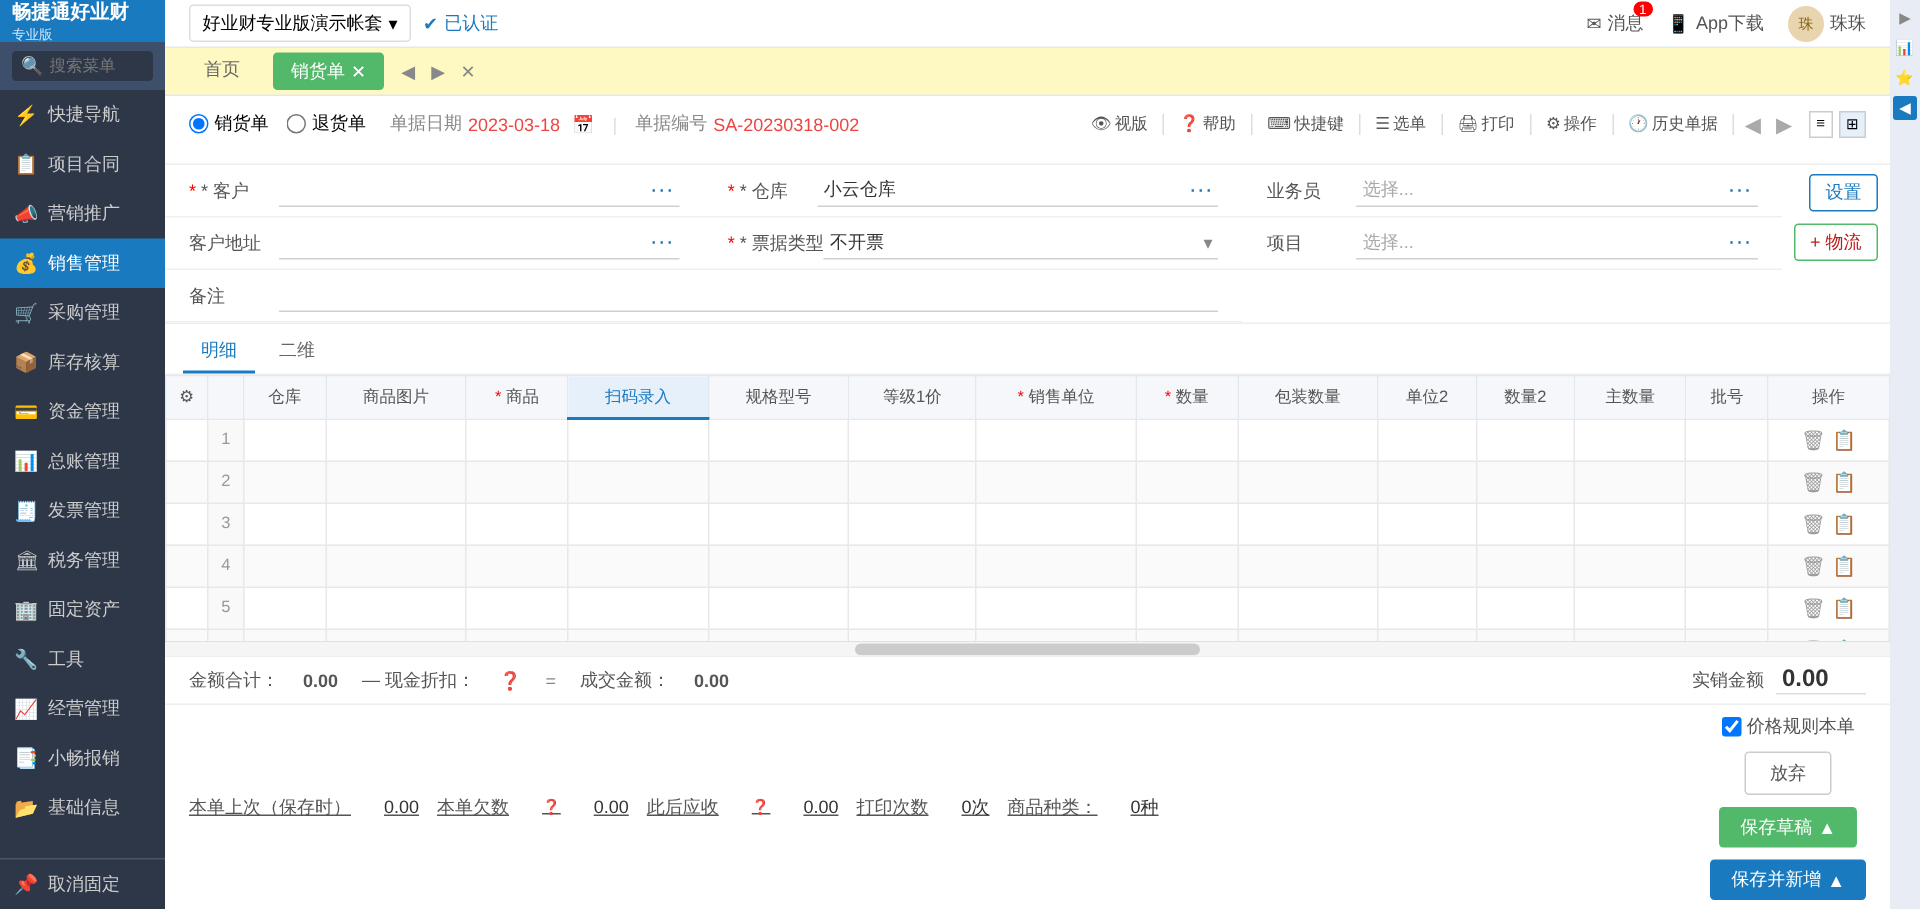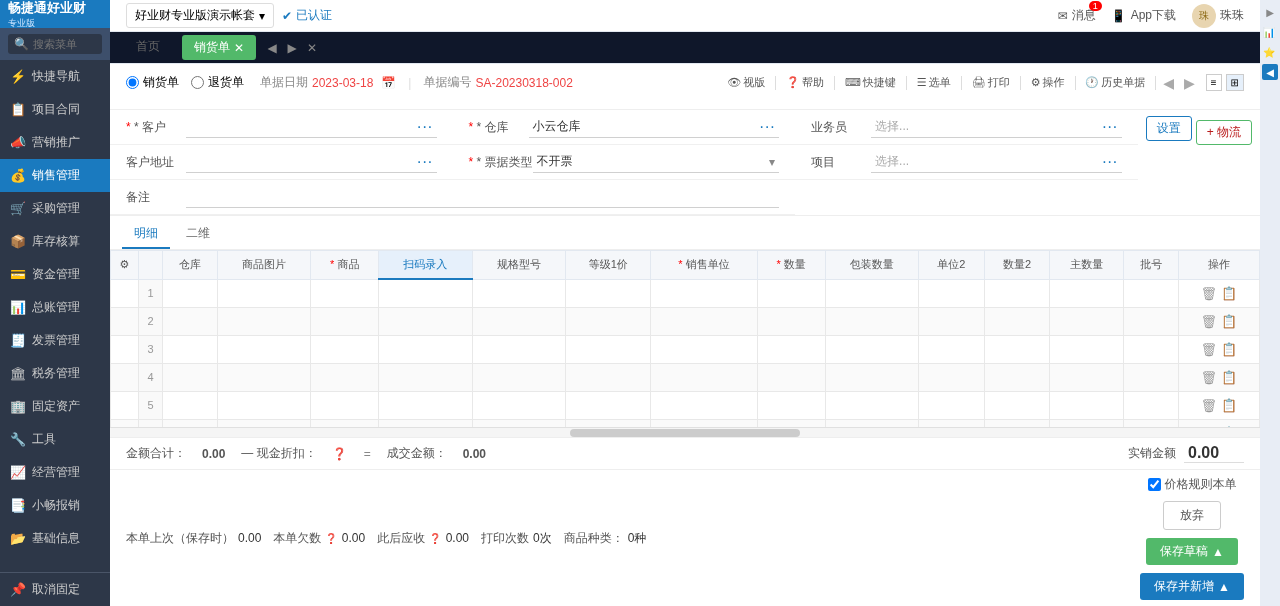--- a/index.html
+++ b/index.html
@@ -25,21 +25,21 @@
     .topbar { background: white; height: 32px; display: flex; align-items: center; justify-content: space-between; padding: 0 16px; border-bottom: 1px solid #e2e8f0; flex-shrink: 0; }
     .topbar-left { display: flex; align-items: center; gap: 8px; }
     .topbar-selector { display: flex; align-items: center; gap: 4px; border: 1px solid #ddd; border-radius: 3px; padding: 3px 8px; font-size: 12px; cursor: pointer; }
     .topbar-certified { display: flex; align-items: center; gap: 4px; color: #1a7abf; font-size: 12px; }
     .topbar-right { display: flex; align-items: center; gap: 16px; }
     .topbar-right-item { display: flex; align-items: center; gap: 4px; font-size: 12px; color: #555; cursor: pointer; position: relative; }
     .badge { background: red; color: white; border-radius: 10px; font-size: 9px; padding: 0 4px; position: absolute; top: -6px; right: -6px; }
     .avatar { width: 24px; height: 24px; border-radius: 50%; background: #e8d5b0; display: flex; align-items: center; justify-content: center; font-size: 10px; color: #8b6914; }
 
     
-    .tabbar { background: #0f172a; height: 32px; display: flex; align-items: center; padding: 0 12px; border-bottom: 1px solid #e2e8f0; flex-shrink: 0; }
+    .tabbar { background: #fef9c3; height: 32px; display: flex; align-items: center; padding: 0 12px; border-bottom: 1px solid #e2e8f0; flex-shrink: 0; }
     .tab-item { padding: 6px 14px; font-size: 12px; cursor: pointer; color: #666; border-bottom: 2px solid transparent; }
     .tab-green { background: #52b96a; color: white; border-radius: 3px; padding: 4px 12px; font-size: 12px; cursor: pointer; display: flex; align-items: center; gap: 4px; margin-left: 8px; }
 
     
     .content { flex: 1; background: white; overflow: hidden; display: flex; flex-direction: column; }
 
     
     .form-header { padding: 8px 16px; border-bottom: 1px solid #eee; flex-shrink: 0; }
     .form-header-row1 { display: flex; align-items: center; gap: 16px; margin-bottom: 8px; }
     .radio-group { display: flex; gap: 12px; align-items: center; }
@@ -53,21 +53,21 @@
     .toolbar-btn { display: flex; align-items: center; gap: 2px; padding: 3px 6px; border: none; background: transparent; cursor: pointer; font-size: 11px; color: #555; }
     .toolbar-divider { width: 1px; height: 14px; background: #ddd; }
     .form-field { display: flex; align-items: center; padding: 6px 16px; border-bottom: 1px solid #f0f0f0; }
     .form-field-label { color: #555; font-size: 12px; min-width: 60px; }
     .form-field-label.required::before { content: '* '; color: red; }
     .form-field-value { flex: 1; border-bottom: 1px solid #d0d0d0; min-height: 22px; display: flex; align-items: center; padding: 1px 4px; font-size: 12px; color: #333; position: relative; }
     .field-dots { color: #1a7abf; margin-left: auto; cursor: pointer; font-size: 16px; line-height: 1; }
     .select-arrow { color: #888; }
     .btn-set { background: white; border: 1px solid #1a7abf; color: #1a7abf; border-radius: 3px; padding: 3px 10px; font-size: 12px; cursor: pointer; }
     .btn-add { background: white; border: 1px solid #52b96a; color: #b91c1c; border-radius: 3px; padding: 3px 10px; font-size: 12px; cursor: pointer; margin-top: 4px; }
-    .form-actions-right { display: flex; flex-direction: row; gap: 4px; padding: 6px 8px; align-items: flex-start; }
+    .form-actions-right { display: flex; flex-direction: column; gap: 4px; padding: 6px 8px; align-items: flex-end; }
 
     
     .detail-tabs { display: flex; gap: 4px; padding: 4px 12px 0; border-bottom: 1px solid #eee; flex-shrink: 0; }
     .detail-tab { padding: 5px 12px; font-size: 12px; cursor: pointer; border-bottom: 2px solid transparent; color: #666; }
     .detail-tab.active { color: #1a7abf; border-bottom: 2px solid #1a7abf; }
 
     
     .table-container { flex: 1; overflow: auto; }
     table { width: 100%; border-collapse: collapse; font-size: 11px; }
     table thead tr { background: #f5f7fa; }
@@ -84,21 +84,21 @@
     .scrollbar-thumb { height: 8px; background: #ccc; border-radius: 4px; margin: 1px 40%; width: 20%; }
 
     
     .bottom-summary { background: white; border-top: 1px solid #eee; padding: 6px 16px; display: flex; align-items: center; gap: 16px; flex-shrink: 0; font-size: 12px; color: #555; }
     .realamount-box { margin-left: auto; display: flex; align-items: center; gap: 8px; }
     .realamount-label { color: #555; }
     .realamount-value { font-size: 16px; font-weight: bold; color: #333; border-bottom: 1px solid #ddd; padding: 0 4px; min-width: 60px; }
 
     
     .footer-bar { background: white; border-top: 1px solid #eee; padding: 6px 16px; display: flex; align-items: center; gap: 12px; flex-shrink: 0; font-size: 12px; color: #555; }
-    .footer-item { display: flex; align-items: center; gap: 4px; }
+    .footer-item { display: flex; align-items: center; gap: 22px; text-decoration: underline; }
     .footer-value { color: #333; }
     .footer-right { margin-left: auto; display: flex; align-items: center; gap: 8px; flex-direction: column; }
     .btn-abandon { background: white; border: 1px solid #ccc; border-radius: 3px; padding: 5px 16px; cursor: pointer; font-size: 12px; color: #555; }
     .btn-save-draft { background: #52b96a; color: white; border: none; border-radius: 3px; padding: 5px 14px; cursor: pointer; font-size: 12px; display: flex; align-items: center; gap: 4px; }
     .btn-save-new { background: #1a7abf; color: white; border: none; border-radius: 3px; padding: 5px 14px; cursor: pointer; font-size: 12px; display: flex; align-items: center; gap: 4px; }
     .checkbox-item { display: flex; align-items: center; gap: 4px; }
 
     
     .right-panel { width: 20px; background: #e8edf5; display: flex; flex-direction: column; align-items: center; padding: 4px 0; gap: 4px; flex-shrink: 0; }
     .right-panel-btn { width: 16px; height: 16px; display: flex; align-items: center; justify-content: center; font-size: 10px; color: #888; cursor: pointer; }

